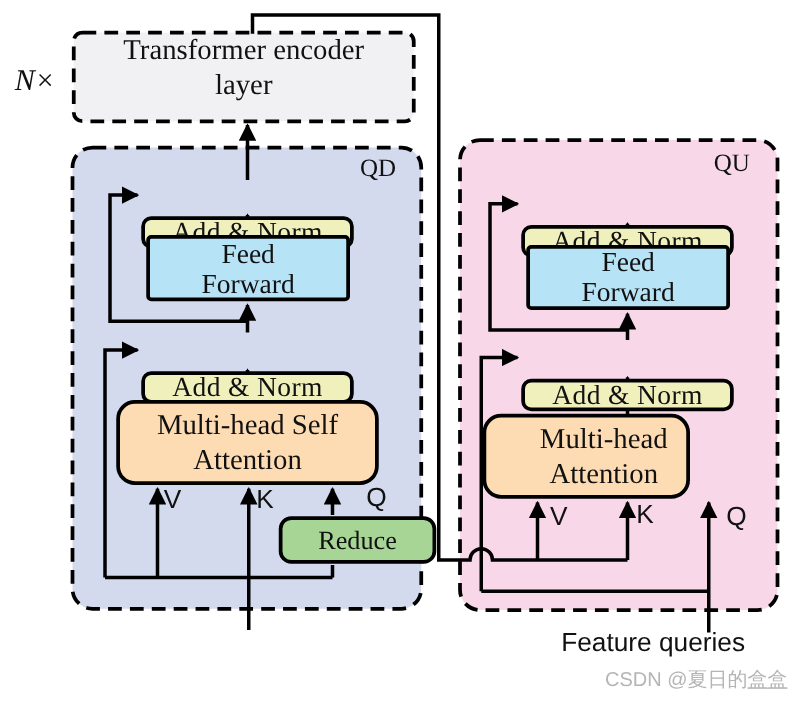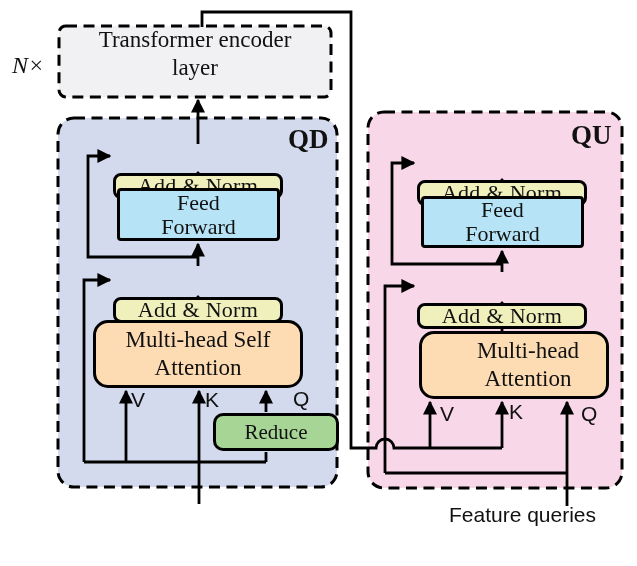--- a/index.html
+++ b/index.html
@@ -14,21 +14,21 @@
     text-align:center;white-space:pre-line;line-height:1.08;
   }
   .addnorm{background:var(--addnorm-fill);border-radius:8px;font-size:22px;letter-spacing:.3px;margin-top:30px;}
   .ff{background:var(--ff-fill);border-radius:4px;font-size:22px;line-height:24px;}
   .attn{background:var(--attn-fill);border-radius:15px;font-size:23px;line-height:28px;}
   .reduce{background:var(--reduce-fill);border-radius:10px;font-size:21px;}
   .enc-label{
     position:absolute;z-index:2;display:flex;align-items:center;justify-content:center;
     text-align:center;white-space:pre-line;font-size:23px;line-height:28px;
   }
-  .tag{position:absolute;z-index:2;font-size:27px;font-weight:bold;}
+  .tag{position:absolute;z-index:2;font-size:20px;}
   .repeat{position:absolute;z-index:2;font-size:24px;font-style:italic;}
   .vkq{position:absolute;z-index:2;font-family:"Liberation Sans",sans-serif;font-size:21px;}
   .io-label{
     position:absolute;z-index:2;font-family:"Liberation Sans",sans-serif;
     font-size:21px;text-align:center;white-space:nowrap;
   }
   .watermark{
     position:absolute;z-index:2;font-family:"Liberation Sans",sans-serif;
     font-size:16px;color:var(--watermark-color);text-align:right;white-space:nowrap;
   }
@@ -83,31 +83,34 @@
   <div class="enc-label" style="left:59px;top:26px;width:272px;height:55px;">Transformer encoder
 layer</div>
 
   <div class="tag" style="left:288px;top:124px;">QD</div>
   <div class="node addnorm" style="left:113px;top:143px;width:170px;height:26px;">Add &amp; Norm</div>
   <div class="node ff" style="left:117px;top:188px;width:163px;height:53px;">Feed
 Forward</div>
   <div class="node addnorm" style="left:113px;top:267px;width:170px;height:26px;">Add &amp; Norm</div>
   <div class="node attn" style="left:93px;top:320px;width:210px;height:68px;">Multi-head Self
 Attention</div>
-  <div class="node reduce" style="left:213px;top:413px;width:126px;height:38px;">Reduce</div>
+  <div class="node reduce" style="left:223px;top:413px;width:126px;height:38px;">Reduce</div>
   <div class="vkq" style="left:131px;top:388px;">V</div>
   <div class="vkq" style="left:205px;top:388px;">K</div>
   <div class="vkq" style="left:293px;top:387px;">Q</div>
 
   <div class="tag" style="left:571px;top:120px;">QU</div>
   <div class="node addnorm" style="left:417px;top:150px;width:170px;height:26px;">Add &amp; Norm</div>
   <div class="node ff" style="left:421px;top:196px;width:163px;height:52px;">Feed
 Forward</div>
   <div class="node addnorm" style="left:417px;top:273px;width:170px;height:26px;">Add &amp; Norm</div>
-  <div class="node attn" style="left:419px;top:331px;width:190px;height:68px;padding-left:28px;">Multi-head
+  <div class="node attn" style="left:386px;top:331px;width:166px;height:68px;padding-left:28px;">Multi-head
 Attention</div>
   <div class="vkq" style="left:440px;top:402px;">V</div>
   <div class="vkq" style="left:509px;top:400px;">K</div>
   <div class="vkq" style="left:581px;top:402px;">Q</div>
   <div class="io-label" style="left:430px;top:503px;width:185px;">Feature queries</div>
 
+  <div class="watermark" style="left:440px;top:534px;width:190px;">
+    <span>CSDN @夏日的</span><span class="u">盒盒</span>
+  </div>
 
 </div>
 
 </body></html>

